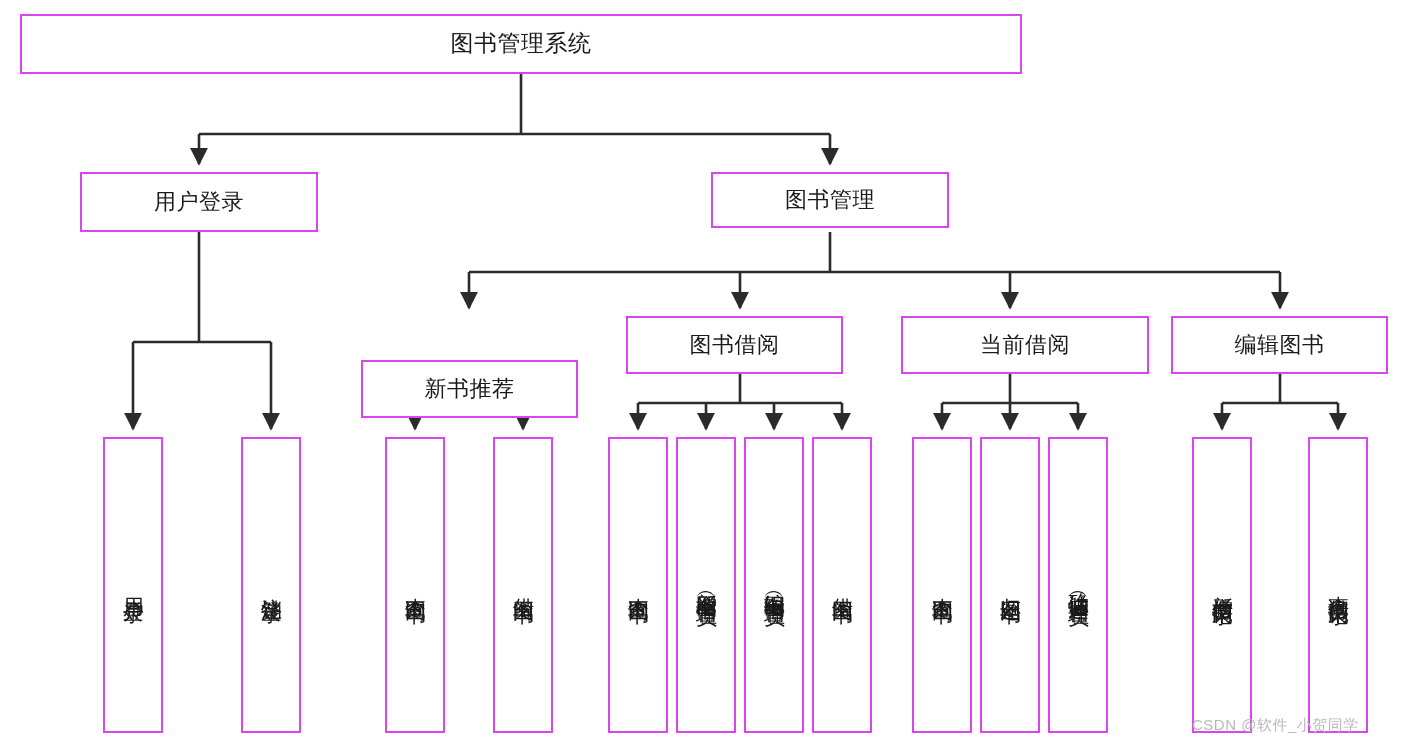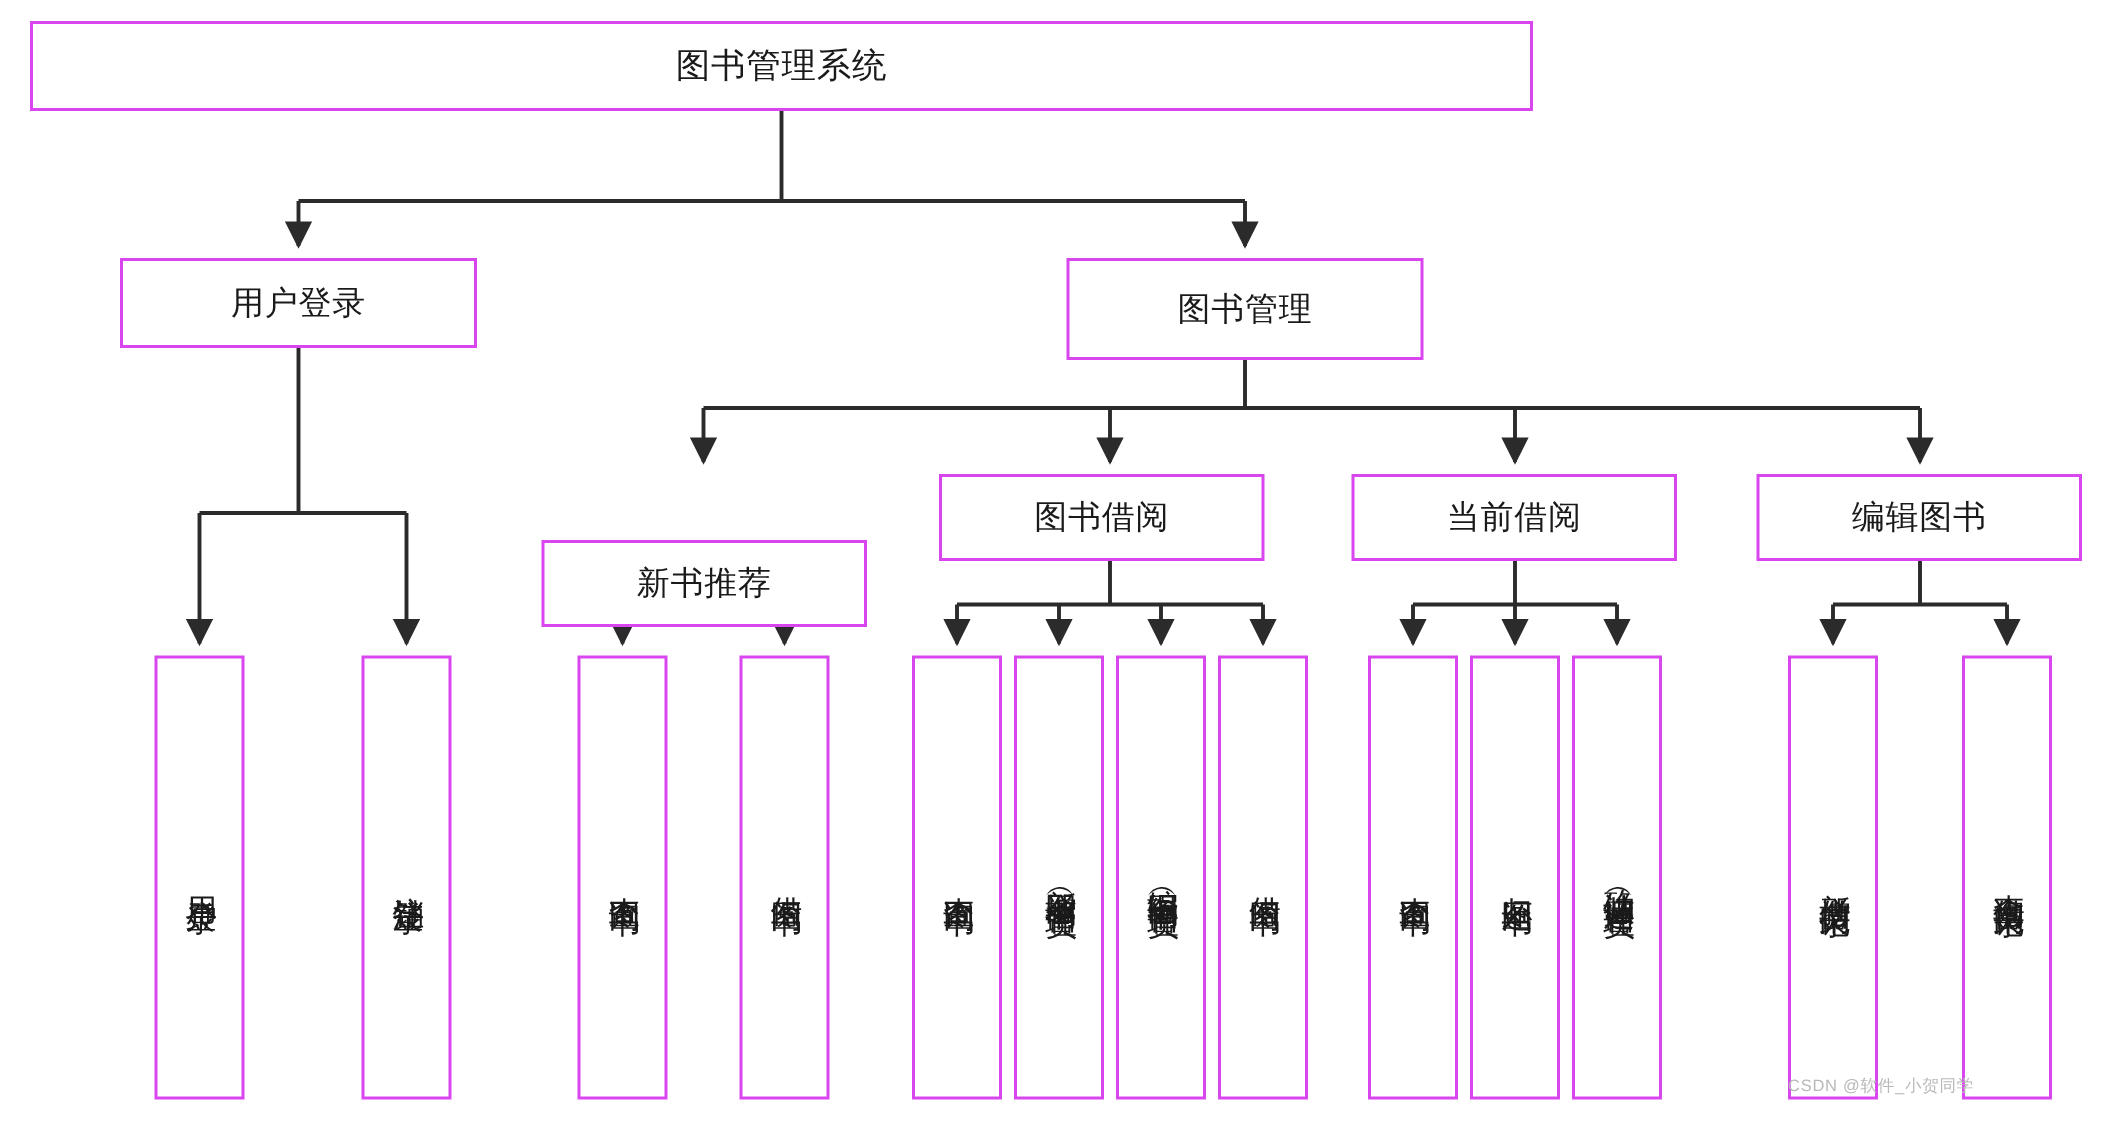--- a/index.html
+++ b/index.html
@@ -54,21 +54,21 @@
   .node.vert .lbl {
     writing-mode: vertical-rl;
     text-orientation: upright;
     font-size: 21px;
     line-height: 1.18;
     letter-spacing: 2px;
     max-height: 280px;
   }
   .watermark {
     position: absolute;
-    font-size: 11px;
+    font-size: 15px;
     color: #b8b8b8;
     white-space: nowrap;
     letter-spacing: 0.5px;
     user-select: none;
   }
 </style>
 </head>
 <body>
 
 <div id="canvas">
@@ -123,31 +123,31 @@
     </g>
   </svg>
 
   <div class="node root horiz" style="left:20px; top:14px; width:1002px; height:60px;">
     <span class="lbl">图书管理系统</span>
   </div>
 
   <div class="node horiz" style="left:80px; top:172px; width:238px; height:60px;">
     <span class="lbl">用户登录</span>
   </div>
-  <div class="node horiz" style="left:711px; top:172px; width:238px; height:68px;">
+  <div class="node horiz" style="left:711px; top:172px; width:238px; height:56px;">
     <span class="lbl">图书管理</span>
   </div>
 
   <div class="node horiz" style="left:361px; top:316px; width:217px; height:58px;margin-top:44px;">
     <span class="lbl">新书推荐</span>
   </div>
   <div class="node horiz" style="left:626px; top:316px; width:217px; height:58px;">
     <span class="lbl">图书借阅</span>
   </div>
-  <div class="node horiz" style="left:901px; top:316px; width:217px; height:58px;">
+  <div class="node horiz" style="left:901px; top:316px; width:248px; height:58px;">
     <span class="lbl">当前借阅</span>
   </div>
   <div class="node horiz" style="left:1171px; top:316px; width:217px; height:58px;">
     <span class="lbl">编辑图书</span>
   </div>
 
   <div class="node vert" style="left:103px; top:437px; width:60px; height:296px;">
     <span class="lbl">用户登录</span>
   </div>
   <div class="node vert" style="left:241px; top:437px; width:60px; height:296px;">

